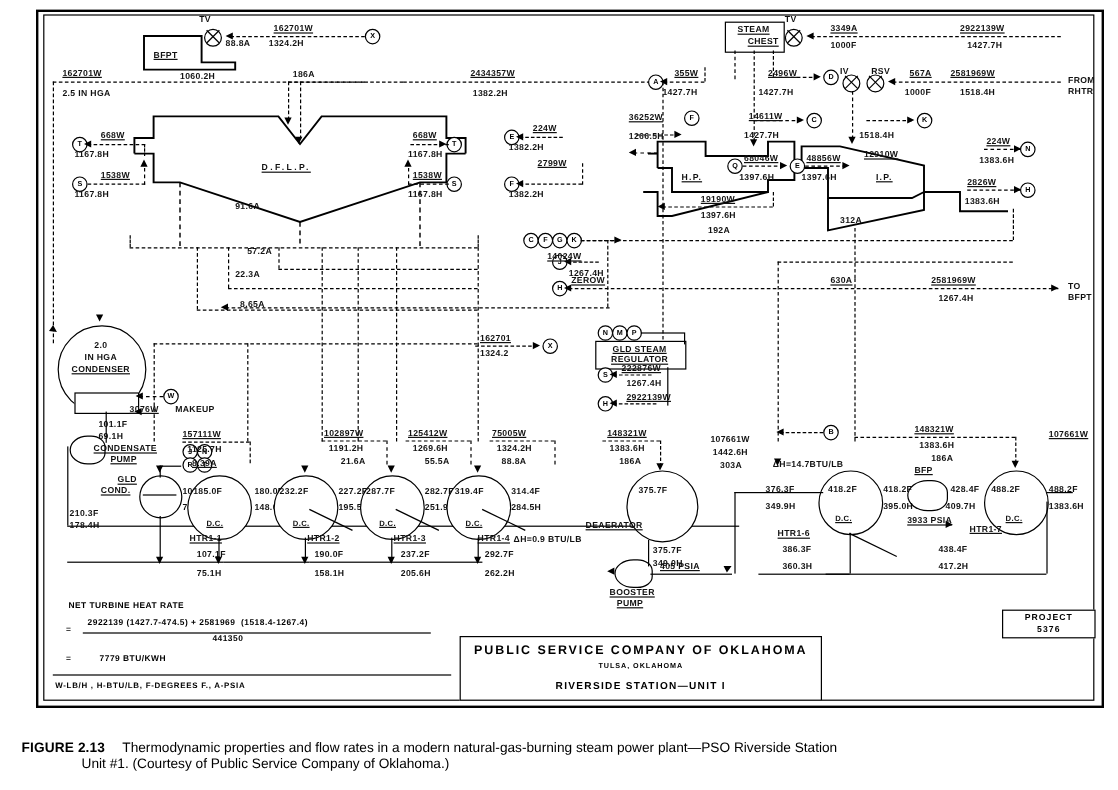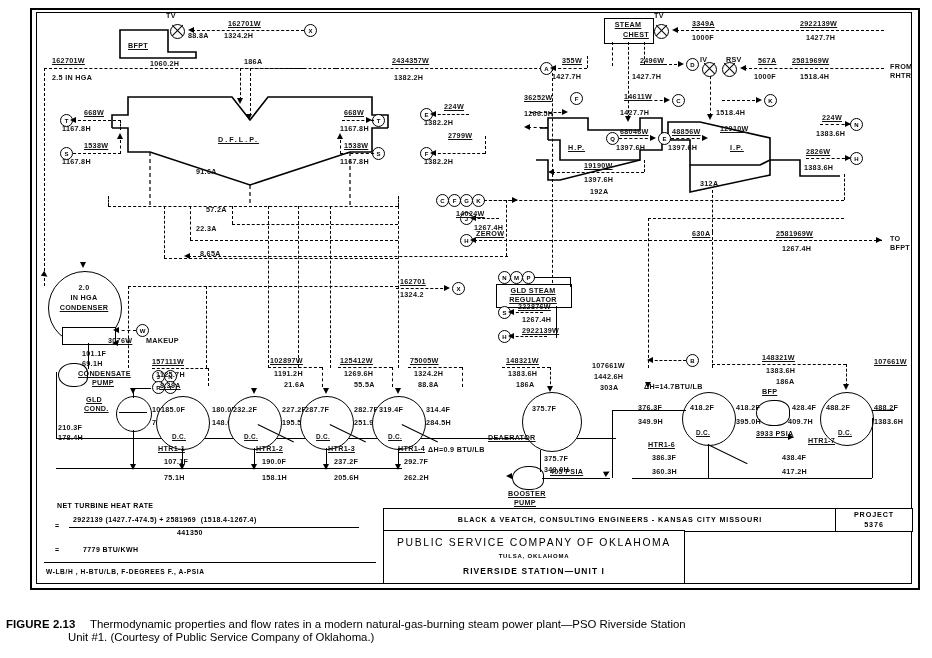--- a/index.html
+++ b/index.html
@@ -43,37 +43,37 @@
 
   
   #frame{position:absolute;left:30px;top:8px;width:886px;height:578px;border:2.2px solid #000;}
   #frameInner{position:absolute;left:36px;top:12px;width:874px;height:570px;border:1px solid #000;}
 
   
   #titleblock{position:absolute;left:383px;top:508px;width:528px;height:74px;}
   .tb{position:absolute;border:1.3px solid #000;background:#fff;
       display:flex;align-items:center;justify-content:center;text-align:center;}
   .tbtxt{font-size:7.2px;font-weight:700;letter-spacing:.9px;white-space:pre-line;line-height:10px;}
-  .tbtxt.big{font-size:10.4px;letter-spacing:1.6px;font-weight:400;}
+  .tbtxt.big{font-size:10.4px;letter-spacing:1.6px;font-weight:700;}
   .tbtxt.mid{font-size:8.4px;letter-spacing:1.1px;}
   .tbtxt.tiny{font-size:6px;letter-spacing:.8px;}
 
   
   #heatrate{position:absolute;left:55px;top:502px;width:320px;height:60px;}
   .hrline{position:absolute;font-size:7px;font-weight:700;letter-spacing:.4px;white-space:pre;}
   .frac-bar{position:absolute;border-top:1.3px solid #000;}
 
   
   #units{position:absolute;left:46px;top:568px;font-size:6.6px;font-weight:700;letter-spacing:.6px;}
 
   
   #caption{position:absolute;left:6px;top:614px;width:920px;}
   #caption .cap-fig{font-size:11.4px;font-weight:700;letter-spacing:.1px;}
   #caption .cap-txt{font-size:11.4px;}
-  #caption .l1{position:absolute;left:0;top:0;white-space:nowrap;}
+  #caption .l1{position:absolute;left:12px;top:0;white-space:nowrap;}
   #caption .l2{position:absolute;left:62px;top:17px;white-space:nowrap;}
 
   
   svg.ov{position:absolute;left:0;top:0;width:932px;height:658px;pointer-events:none;overflow:visible;}
 </style>
 </head>
 <body>
 
 <div id="root">
 
@@ -357,21 +357,21 @@
   <div class="lbl" style="left:82px;top:360px;">69.1H</div>
   <div class="lbl u" style="left:78px;top:370px;">CONDENSATE</div>
   <div class="lbl u" style="left:92px;top:379px;">PUMP</div>
 
   <div class="v" style="left:88px;top:343px;height:26px;"></div>
 
   <div class="abs" style="left:58px;top:363px;width:28px;height:22px;border:1.5px solid #000;border-radius:50% 40% 40% 50%;"></div>
   <div class="v" style="left:56px;top:372px;height:66px;"></div>
   <div class="h" style="left:56px;top:438px;width:560px;"></div>
 
-  <div class="lbl u" style="left:86px;top:396px;">GLD</div>
+  <div class="lbl u" style="left:98px;top:396px;">GLD</div>
   <div class="lbl u" style="left:84px;top:405px;">COND.</div>
   <div class="lbl" style="left:58px;top:424px;">210.3F</div>
   <div class="lbl" style="left:58px;top:434px;">178.4H</div>
 
   <div class="circ" style="left:116px;top:396px;width:34px;height:34px;"></div>
   <div class="h thin" style="left:119px;top:412px;width:28px;"></div>
   <div class="lbl" style="left:152px;top:406px;">102.1F</div>
   <div class="lbl" style="left:152px;top:419px;">70.1H</div>
 
   <div class="bub x" style="left:152px;top:370px;">J</div>
@@ -569,23 +569,20 @@
     <div class="frac-bar" style="left:14px;top:25px;width:290px;"></div>
     <div class="hrline" style="left:122px;top:27px;">441350</div>
     <div class="hrline" style="left:0px;top:44px;">=</div>
     <div class="hrline" style="left:28px;top:44px;">7779 BTU/KWH</div>
   </div>
 
   <div class="h" style="left:44px;top:562px;width:332px;"></div>
   <div id="units">W-LB/H , H-BTU/LB, F-DEGREES F., A-PSIA</div>
 
   <div id="titleblock">
-    <div class="tb" style="left:0;top:0;width:452px;height:22px;">
-      <span class="tbtxt">BLACK &amp; VEATCH, CONSULTING ENGINEERS - KANSAS CITY  MISSOURI</span>
-    </div>
     <div class="tb" style="left:452px;top:0;width:76px;height:22px;flex-direction:column;">
       <span class="tbtxt">PROJECT</span>
       <span class="tbtxt">5376</span>
     </div>
     <div class="tb" style="left:0;top:22px;width:300px;height:52px;flex-direction:column;justify-content:center;">
       <span class="tbtxt big">PUBLIC SERVICE COMPANY OF OKLAHOMA</span>
       <span class="tbtxt tiny" style="margin-top:3px;">TULSA, OKLAHOMA</span>
       <span class="tbtxt mid" style="margin-top:5px;">RIVERSIDE STATION—UNIT I</span>
     </div>
   </div>

